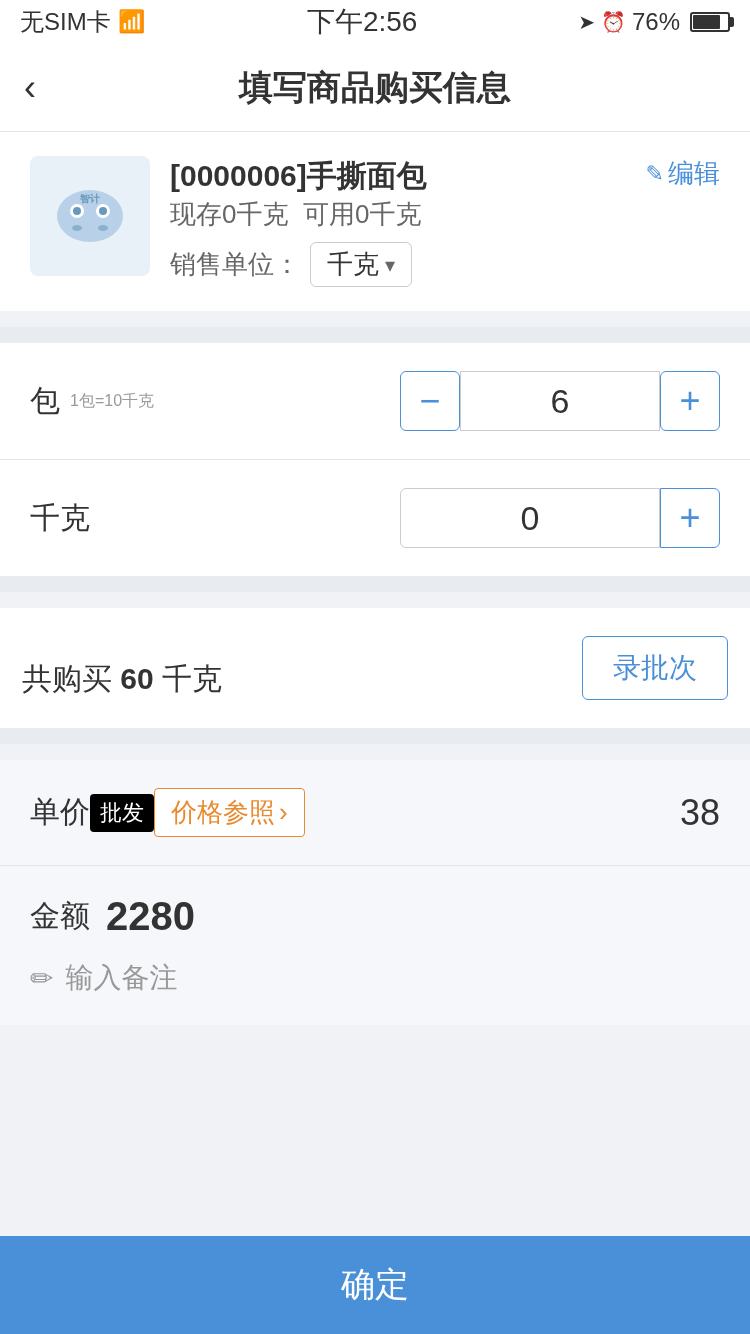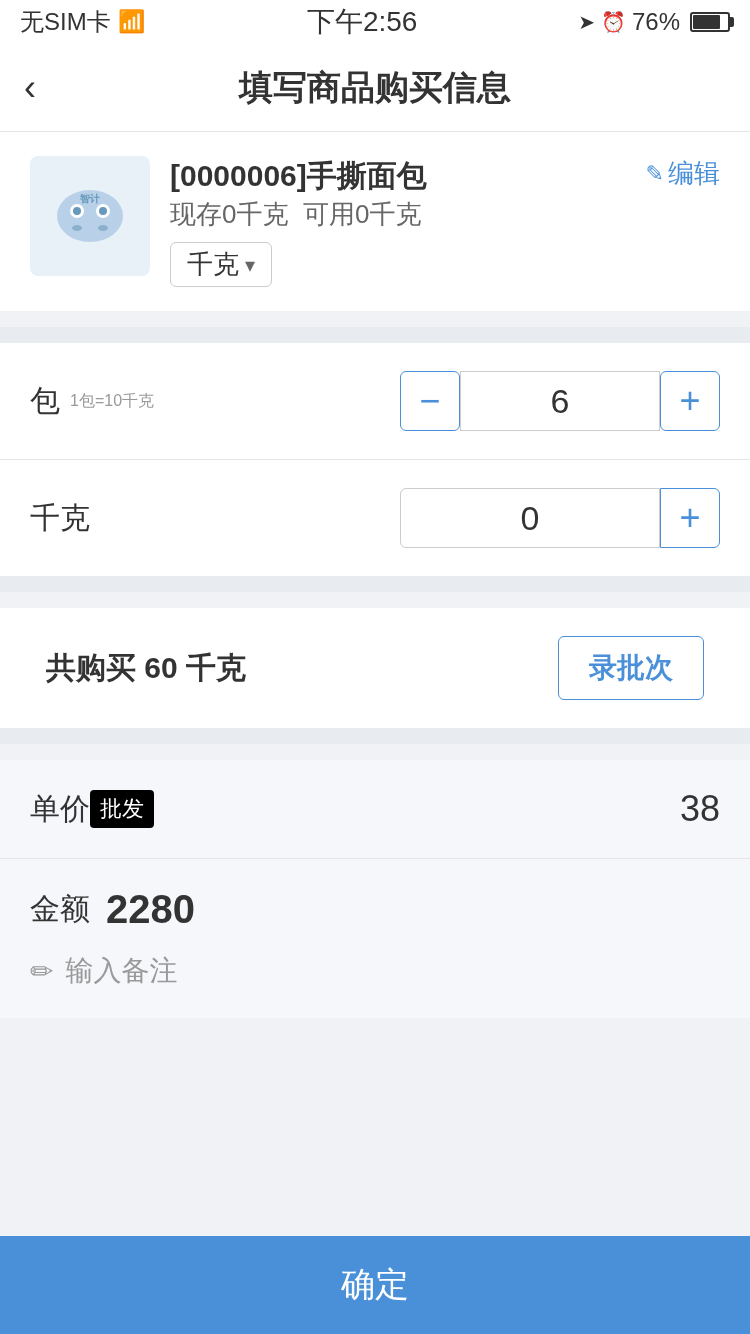--- a/index.html
+++ b/index.html
@@ -214,27 +214,26 @@
       text-align: center;
       font-size: 34px;
       color: #333;
       background: #fff;
       border-radius: 6px 0 0 6px;
     }
 
     
     .total-row {
       background: #fff;
-      padding: 28px 46px;
-      display: flex;
-      align-items: center;
+      padding: 28px 22px;
+      display: flex;
+      align-items: flex-end;
       justify-content: space-between;
       margin-top: 16px;
       margin-bottom: 0;
-      font-weight: bold;
     }
     .total-text {
       font-size: 30px;
       color: #333;
     }
     .batch-btn {
       border: 1px solid #4a90d9;
       color: #4a90d9;
       background: #fff;
       padding: 12px 30px;
@@ -381,20 +380,21 @@
       </div>
     </div>
     <div class="product-info">
       <div class="product-name">
         <span>[0000006]</span><span>手撕面包</span>
       </div>
       <div class="product-stock">
         <span>现存0千克</span>&nbsp;&nbsp;<span>可用0千克</span>
       </div>
       <div class="product-unit">
+        <span>销售单位：</span>
         <div class="unit-select">
           <span>千克</span>
           <span style="font-size:20px;color:#666;">▾</span>
         </div>
       </div>
     </div>
     <div class="edit-btn">
       <span style="font-size:22px;">✎</span>
       <span>编辑</span>
     </div>
@@ -438,20 +438,24 @@
   <div class="batch-btn">录批次</div>
 </div>
 
 <div class="section-sep" style="height:16px;"></div>
 
 <div class="price-section">
   <div class="price-row">
     <div class="price-label">
       <span>单价</span>
       <span class="price-tag">批发</span>
+      <div class="price-ref-btn">
+        <span>价格参照</span>
+        <span>›</span>
+      </div>
     </div>
     <div class="price-value">38</div>
   </div>
 </div>
 
 <div class="amount-section">
   <div class="amount-row">
     <span class="amount-label">金额</span>
     <span class="amount-value">2280</span>
   </div>

